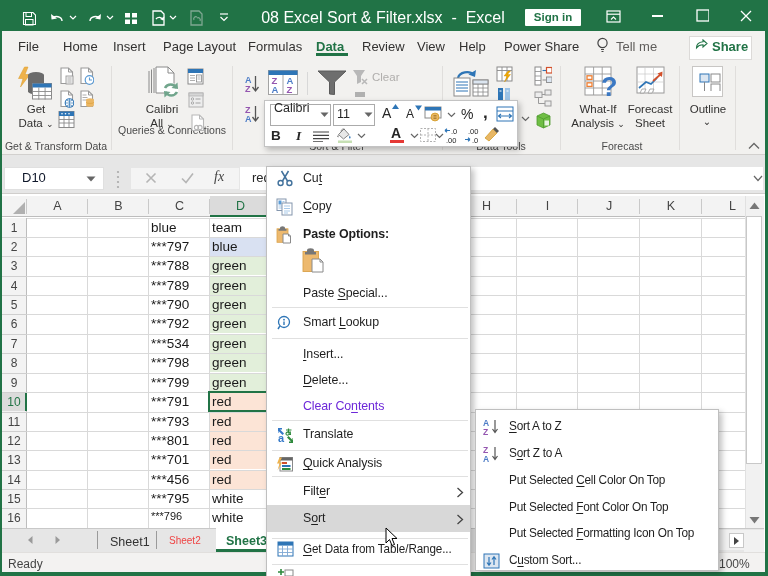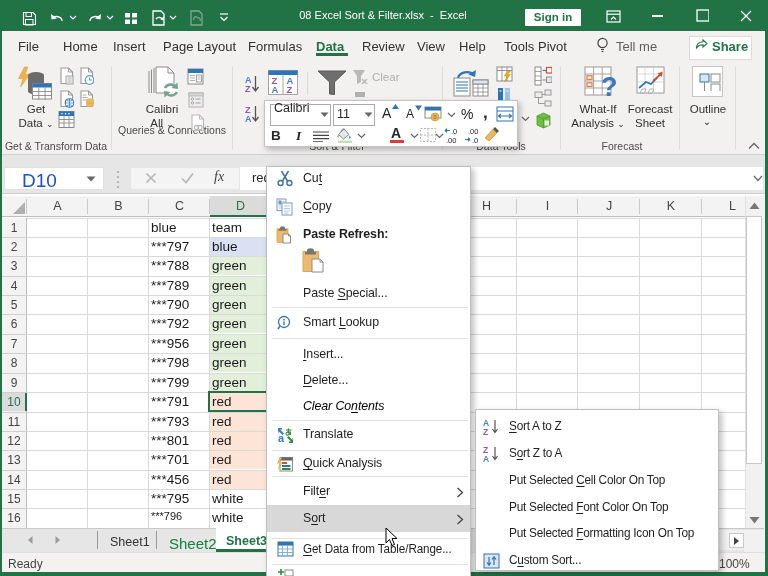--- a/index.html
+++ b/index.html
@@ -43,21 +43,21 @@
       <path d="M1 1 l3 3 l3 -3" fill="none" stroke="#fff" stroke-width="1.2"></path>
     </svg>
     <svg class="a" style="left:189px;top:10px;" width="16" height="17" viewBox="0 0 16 17">
       <path d="M2 1 h8 l3 3 v11 h-11 z" fill="none" stroke="#7fa892" stroke-width="1.3"></path>
       <path d="M5 10 a2.2 2.2 0 0 1 3-3 M8 8 a2.2 2.2 0 0 1 3 3" fill="none" stroke="#7fa892" stroke-width="1.2"></path>
     </svg>
     <svg class="a" style="left:219px;top:13px;" width="10" height="9" viewBox="0 0 10 9">
       <path d="M1 1 h8" stroke="#fff" stroke-width="1.2"></path>
       <path d="M1.5 4 l3.5 3.5 L8.5 4" fill="none" stroke="#fff" stroke-width="1.2"></path>
     </svg>
-    <div class="a" style="left:383px;top:9px;transform:translateX(-50%);white-space:nowrap;color:#fff;font-size:11px;">08 Excel Sort &amp; Filter.xlsx &nbsp;-&nbsp; Excel</div>
+    <div class="a" style="left:383px;top:9px;transform:translateX(-50%);white-space:nowrap;color:#fff;font-size:16px;">08 Excel Sort &amp; Filter.xlsx &nbsp;-&nbsp; Excel</div>
     <div class="a" style="left:525px;top:9px;width:56px;height:17px;background:#fff;border-radius:1px;"></div>
     <div class="a" style="left:553px;top:11px;transform:translateX(-50%);white-space:nowrap;color:#217346;font-size:11.5px;font-weight:600;">Sign in</div>
     <svg class="a" style="left:606px;top:10px;" width="15" height="13" viewBox="0 0 15 13">
       <rect x="1" y="1" width="13" height="11" fill="none" stroke="#fff" stroke-width="1.2"></rect>
       <path d="M1 4.2 h13" stroke="#fff" stroke-width="1.2"></path>
       <path d="M5 9.5 l2.5-2.5 L10 9.5" fill="none" stroke="#fff" stroke-width="1.1"></path>
     </svg>
     <div class="a" style="left:652px;top:15px;width:11px;height:2px;background:#fff;"></div>
     <svg class="a" style="left:696px;top:9px;" width="13" height="13" viewBox="0 0 13 13">
       <rect x="1" y="1" width="12" height="11" fill="none" stroke="#fff" stroke-width="1.3"></rect>
@@ -68,21 +68,21 @@
     <div class="a" style="left:2px;top:31px;width:764px;height:31px;background:#f2f1ef;"></div>
     <div class="a" style="left:18px;top:39px;white-space:nowrap;font-size:13px;color:#323130;font-weight:400;">File</div>
     <div class="a" style="left:63px;top:39px;white-space:nowrap;font-size:13px;color:#323130;font-weight:400;">Home</div>
     <div class="a" style="left:113px;top:39px;white-space:nowrap;font-size:13px;color:#323130;font-weight:400;">Insert</div>
     <div class="a" style="left:163px;top:39px;white-space:nowrap;font-size:13px;color:#323130;font-weight:400;">Page Layout</div>
     <div class="a" style="left:248px;top:39px;white-space:nowrap;font-size:13px;color:#323130;font-weight:400;">Formulas</div>
     <div class="a" style="left:316px;top:39px;white-space:nowrap;font-size:13px;color:#217346;font-weight:600;">Data</div>
     <div class="a" style="left:362px;top:39px;white-space:nowrap;font-size:13px;color:#323130;font-weight:400;">Review</div>
     <div class="a" style="left:417px;top:39px;white-space:nowrap;font-size:13px;color:#323130;font-weight:400;">View</div>
     <div class="a" style="left:459px;top:39px;white-space:nowrap;font-size:13px;color:#323130;font-weight:400;">Help</div>
-    <div class="a" style="left:504px;top:39px;white-space:nowrap;font-size:13px;color:#323130;font-weight:400;">Tools Pivot</div>
+    <div class="a" style="left:504px;top:39px;white-space:nowrap;font-size:13px;color:#323130;font-weight:400;">Power Share</div>
     <div class="a" style="left:316px;top:53px;width:32px;height:3px;background:#217346;"></div>
     <svg class="a" style="left:596px;top:37px;" width="13" height="17" viewBox="0 0 13 17">
       <circle cx="6.5" cy="6" r="4.6" fill="none" stroke="#444" stroke-width="1.2"></circle>
       <path d="M5 10.5 h3 M5 12.5 h3 M5.5 14.5 h2" stroke="#444" stroke-width="1.1"></path>
     </svg>
     <div class="a" style="left:616px;top:39px;white-space:nowrap;font-size:13px;color:#5f5d5b;">Tell me</div>
     <div class="a" style="left:689px;top:36px;width:63px;height:24px;border:1px solid #dcdad8;background:#fff;"></div>
     <svg class="a" style="left:695px;top:39px;" width="14" height="13" viewBox="0 0 14 13">
       <path d="M8 1 l4 3.5 l-4 3.5 v-2.2 c-3 0-5 1-6.5 3 c0-3.5 2.5-5.6 6.5-6 z" fill="none" stroke="#217346" stroke-width="1.1"></path>
     </svg>
@@ -272,21 +272,21 @@
     <svg class="a" style="left:699px;top:73px;" width="22" height="18" viewBox="0 0 22 18">
       <rect x="1" y="1" width="9" height="8" fill="#dce6f1" stroke="#2E75B6"></rect>
       <rect x="12" y="11" width="9" height="8" fill="#fff" stroke="#8a8a8a"></rect>
       <rect x="12" y="1" width="9" height="8" fill="#fff" stroke="#8a8a8a"></rect>
       <path d="M5.5 9 v10 h6" fill="none" stroke="#888"></path>
     </svg>
     <div class="a" style="left:708px;top:103px;transform:translateX(-50%);white-space:nowrap;font-size:11.5px;color:#323130;">Outline</div>
     <div class="a" style="left:707px;top:116px;transform:translateX(-50%);white-space:nowrap;font-size:10px;color:#323130;">⌄</div>
     <div class="a" style="left:2px;top:155px;width:764px;height:39px;background:#e6e6e6;"></div>
     <div class="a" style="left:4px;top:167px;width:100px;height:23px;background:#fff;border:1px solid #e0e0e0;"></div>
-    <div class="a" style="left:22px;top:170px;white-space:nowrap;font-size:19px;color:#1d4ed8;">D10</div>
+    <div class="a" style="left:22px;top:170px;white-space:nowrap;font-size:13px;color:#0f172a;">D10</div>
     <svg class="a" style="left:86px;top:176px;" width="10" height="6" viewBox="0 0 10 6">
       <path d="M0.5 0.5 L5 5.5 L9.5 0.5 Z" fill="#666"></path>
     </svg>
     <svg class="a" style="left:115px;top:169px;" width="6" height="20" viewBox="0 0 6 20">
       <circle cx="3" cy="3" r="1.1" fill="#aaa"></circle>
       <circle cx="3" cy="8" r="1.1" fill="#aaa"></circle>
       <circle cx="3" cy="13" r="1.1" fill="#aaa"></circle>
       <circle cx="3" cy="18" r="1.1" fill="#aaa"></circle>
     </svg>
     <div class="a" style="left:130px;top:167px;width:110px;height:23px;background:#f4f4f4;border:1px solid #e6e6e6;"></div>
@@ -414,21 +414,21 @@
     <div class="a" style="left:151px;top:239px;white-space:nowrap;font-size:13.5px;color:#1a1a1a;">***797</div>
     <div class="a" style="left:212px;top:239px;white-space:nowrap;font-size:13.5px;color:#1a1a1a;">blue</div>
     <div class="a" style="left:151px;top:258px;white-space:nowrap;font-size:13.5px;color:#1a1a1a;">***788</div>
     <div class="a" style="left:212px;top:258px;white-space:nowrap;font-size:13.5px;color:#1a1a1a;">green</div>
     <div class="a" style="left:151px;top:278px;white-space:nowrap;font-size:13.5px;color:#1a1a1a;">***789</div>
     <div class="a" style="left:212px;top:278px;white-space:nowrap;font-size:13.5px;color:#1a1a1a;">green</div>
     <div class="a" style="left:151px;top:297px;white-space:nowrap;font-size:13.5px;color:#1a1a1a;">***790</div>
     <div class="a" style="left:212px;top:297px;white-space:nowrap;font-size:13.5px;color:#1a1a1a;">green</div>
     <div class="a" style="left:151px;top:316px;white-space:nowrap;font-size:13.5px;color:#1a1a1a;">***792</div>
     <div class="a" style="left:212px;top:316px;white-space:nowrap;font-size:13.5px;color:#1a1a1a;">green</div>
-    <div class="a" style="left:151px;top:336px;white-space:nowrap;font-size:13.5px;color:#1a1a1a;">***956</div>
+    <div class="a" style="left:151px;top:336px;white-space:nowrap;font-size:13.5px;color:#1a1a1a;">***534</div>
     <div class="a" style="left:212px;top:336px;white-space:nowrap;font-size:13.5px;color:#1a1a1a;">green</div>
     <div class="a" style="left:151px;top:355px;white-space:nowrap;font-size:13.5px;color:#1a1a1a;">***798</div>
     <div class="a" style="left:212px;top:355px;white-space:nowrap;font-size:13.5px;color:#1a1a1a;">green</div>
     <div class="a" style="left:151px;top:375px;white-space:nowrap;font-size:13.5px;color:#1a1a1a;">***799</div>
     <div class="a" style="left:212px;top:375px;white-space:nowrap;font-size:13.5px;color:#1a1a1a;">green</div>
     <div class="a" style="left:151px;top:394px;white-space:nowrap;font-size:13.5px;color:#1a1a1a;">***791</div>
     <div class="a" style="left:212px;top:394px;white-space:nowrap;font-size:13.5px;color:#1a1a1a;">red</div>
     <div class="a" style="left:151px;top:414px;white-space:nowrap;font-size:13.5px;color:#1a1a1a;">***793</div>
     <div class="a" style="left:212px;top:414px;white-space:nowrap;font-size:13.5px;color:#1a1a1a;">red</div>
     <div class="a" style="left:151px;top:433px;white-space:nowrap;font-size:13.5px;color:#1a1a1a;">***801</div>
@@ -453,21 +453,21 @@
     <div class="a" style="left:2px;top:528px;width:762px;height:24px;background:#e6e6e6;border-top:1px solid #c8c8c8;"></div>
     <svg class="a" style="left:26px;top:535px;" width="8" height="10" viewBox="0 0 8 10">
       <path d="M6.5 1 L2 5 L6.5 9 Z" fill="#9a9a9a"></path>
     </svg>
     <svg class="a" style="left:54px;top:535px;" width="8" height="10" viewBox="0 0 8 10">
       <path d="M1.5 1 L6 5 L1.5 9 Z" fill="#9a9a9a"></path>
     </svg>
     <div class="a" style="left:97px;top:531px;width:1px;height:18px;background:#9a9a9a;"></div>
     <div class="a" style="left:110px;top:535px;white-space:nowrap;font-size:12.5px;color:#333;">Sheet1</div>
     <div class="a" style="left:156px;top:531px;width:1px;height:18px;background:#9a9a9a;"></div>
-    <div class="a" style="left:169px;top:535px;white-space:nowrap;font-size:15px;color:#15803d;">Sheet2</div>
+    <div class="a" style="left:169px;top:535px;white-space:nowrap;font-size:10px;color:#ef4444;">Sheet2</div>
     <div class="a" style="left:216px;top:528px;width:60px;height:24px;background:#fff;"></div>
     <div class="a" style="left:226px;top:534px;white-space:nowrap;font-size:12.5px;color:#217346;font-weight:700;">Sheet3</div>
     <div class="a" style="left:216px;top:549px;width:60px;height:3px;background:#217346;"></div>
     <div class="a" style="left:718px;top:530px;width:26px;height:20px;background:#f1f1f1;"></div>
     <div class="a" style="left:729px;top:533px;width:15px;height:15px;background:#fff;border:1px solid #c8c8c8;"></div>
     <svg class="a" style="left:733px;top:536px;" width="7" height="10" viewBox="0 0 7 10">
       <path d="M1 1 L6 5 L1 9 Z" fill="#444"></path>
     </svg>
     <div class="a" style="left:744px;top:530px;width:20px;height:22px;background:#f1f1f1;"></div>
     <div class="a" style="left:2px;top:552px;width:764px;height:20px;background:#f3f2f1;border-top:1px solid #e1dfdd;"></div>
@@ -566,40 +566,40 @@
       <rect x="6" y="5" width="10" height="12" fill="#fff" stroke="#8496AD"></rect>
       <path d="M8 8 h6 M8 10.5 h6 M8 13 h6 M8 15 h4" stroke="#9DC3E6" stroke-width="0.9"></path>
     </svg>
     <div class="a" style="left:303px;top:199px;white-space:nowrap;font-size:12.4px;letter-spacing:-0.1px;color:#1f1f1f;font-weight:400;"><u>C</u>opy</div>
     <svg class="a" style="left:276px;top:226px;" width="17" height="18" viewBox="0 0 17 18">
       <rect x="1" y="2.8" width="11" height="13.5" fill="#EDB96E" stroke="#D9A24B" stroke-width="0.8"></rect>
       <path d="M4 3 v-1.2 a2.5 1.6 0 0 1 5 0 V3 h1.5 v1.8 h-8 V3 z" fill="#777"></path>
       <path d="M7 8 h5.5 l2 2 v7 h-7.5 z" fill="#fff" stroke="#8a8a8a"></path>
       <path d="M12.5 8 v2 h2" fill="none" stroke="#8a8a8a"></path>
     </svg>
-    <div class="a" style="left:303px;top:227px;white-space:nowrap;font-size:12.4px;letter-spacing:-0.1px;color:#1f1f1f;font-weight:600;">Paste Refresh:</div>
+    <div class="a" style="left:303px;top:227px;white-space:nowrap;font-size:12.4px;letter-spacing:-0.1px;color:#1f1f1f;font-weight:600;">Paste Options:</div>
     <svg class="a" style="left:302px;top:248px;" width="24" height="28" viewBox="0 0 24 28">
       <rect x="1" y="3.5" width="15.5" height="20" fill="#EDB96E" stroke="#D9A24B" stroke-width="0.9"></rect>
       <path d="M5 4 v-1.5 a3.5 2.2 0 0 1 7 0 V4 h2 v2.5 h-11 V4 z" fill="#777"></path>
       <path d="M10 11 h8 l3 3 v10 h-11 z" fill="#fff" stroke="#8a8a8a"></path>
       <path d="M18 11 v3 h3" fill="none" stroke="#8a8a8a"></path>
     </svg>
     <div class="a" style="left:303px;top:286px;white-space:nowrap;font-size:12.4px;letter-spacing:-0.1px;color:#1f1f1f;font-weight:400;">Paste <u>S</u>pecial...</div>
     <div class="a" style="left:272px;top:307px;width:196px;height:1px;background:#e0e0e0;"></div>
     <svg class="a" style="left:277px;top:315px;" width="16" height="16" viewBox="0 0 16 16">
       <circle cx="7" cy="7" r="5.5" fill="none" stroke="#2E75B6" stroke-width="1.3"></circle>
       <circle cx="7" cy="4.7" r="0.9" fill="#2E75B6"></circle>
       <path d="M7 6.5 v3.5" stroke="#2E75B6" stroke-width="1.4"></path>
       <path d="M2.8 11.2 L1 14" stroke="#2E75B6" stroke-width="1.5"></path>
     </svg>
     <div class="a" style="left:303px;top:315px;white-space:nowrap;font-size:12.4px;letter-spacing:-0.1px;color:#1f1f1f;font-weight:400;">Smart <u>L</u>ookup</div>
     <div class="a" style="left:272px;top:338px;width:196px;height:1px;background:#e0e0e0;"></div>
     <div class="a" style="left:303px;top:347px;white-space:nowrap;font-size:12.4px;letter-spacing:-0.1px;color:#1f1f1f;font-weight:400;"><u>I</u>nsert...</div>
     <div class="a" style="left:303px;top:373px;white-space:nowrap;font-size:12.4px;letter-spacing:-0.1px;color:#1f1f1f;font-weight:400;"><u>D</u>elete...</div>
-    <div class="a" style="left:303px;top:399px;white-space:nowrap;font-size:12.4px;letter-spacing:-0.1px;color:#000000;font-weight:400;font-style:italic;">Clear Co<u>n</u>tents</div>
+    <div class="a" style="left:303px;top:399px;white-space:nowrap;font-size:12.4px;letter-spacing:-0.1px;color:#6d28d9;font-weight:400;">Clear Co<u>n</u>tents</div>
     <div class="a" style="left:272px;top:420px;width:196px;height:1px;background:#e0e0e0;"></div>
     <svg class="a" style="left:277px;top:427px;" width="17" height="17" viewBox="0 0 17 17">
       <path d="M1 1 h4 v1.5 l-2 0 l4 4 -1.5 1.5 -4-4 v2 H1z" fill="#3579C8"></path>
       <text x="1" y="15" font-size="11" font-weight="bold" fill="#3579C8" font-family="Liberation Sans">a</text>
       <path d="M11.5 1.5 v5 M9 3 h5.5" stroke="#2F8A3D" stroke-width="1.2" fill="none"></path>
       <path d="M13.5 4.5 c0.5 3-4 5-4.5 2.5 c-0.5-2.5 5-3.5 4.5 1" stroke="#2F8A3D" stroke-width="1.1" fill="none"></path>
       <path d="M16 16 h-4 v-1.5 l2 0 -4-4 1.5-1.5 4 4 v-2 l0.5 0z" fill="#2F8A3D"></path>
     </svg>
     <div class="a" style="left:303px;top:427px;white-space:nowrap;font-size:12.4px;letter-spacing:-0.1px;color:#1f1f1f;font-weight:400;">Translate</div>
     <div class="a" style="left:272px;top:450px;width:196px;height:1px;background:#e0e0e0;"></div>

